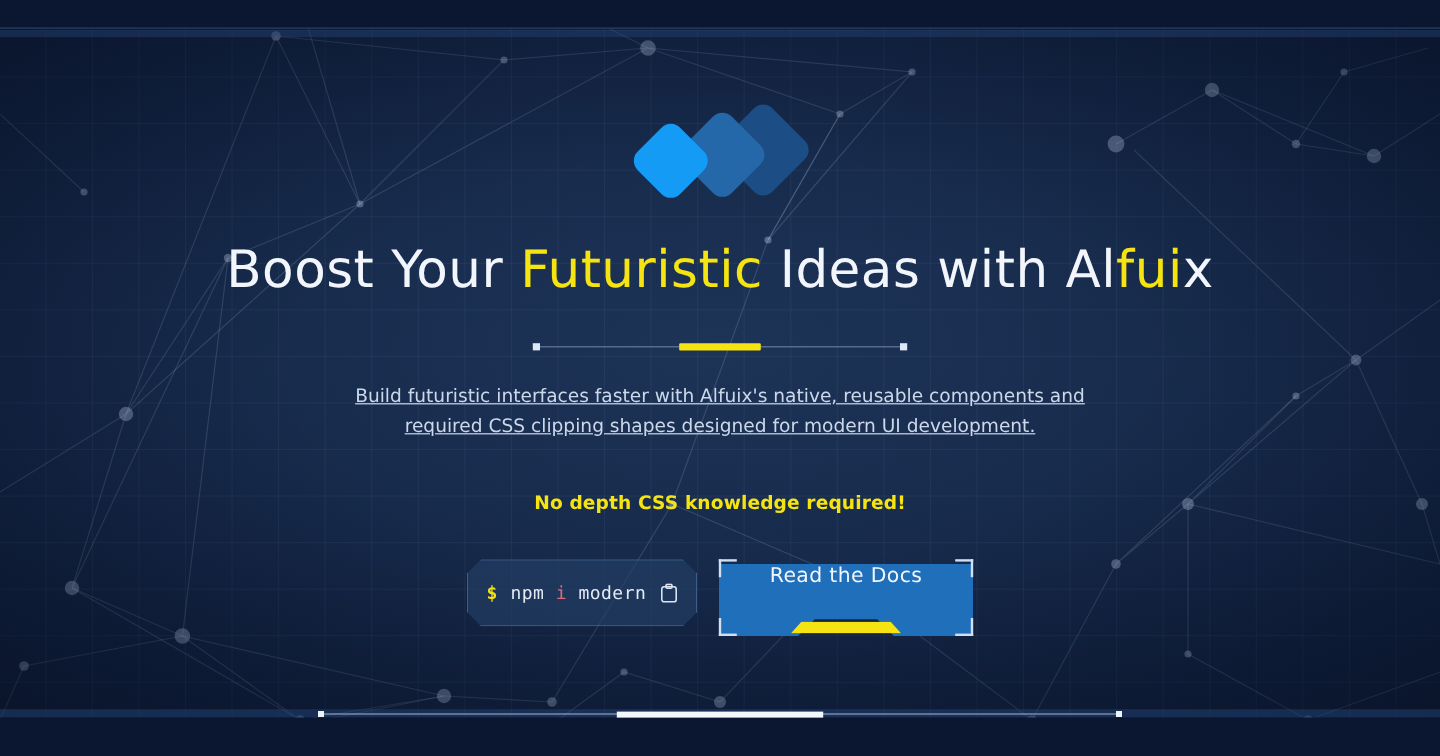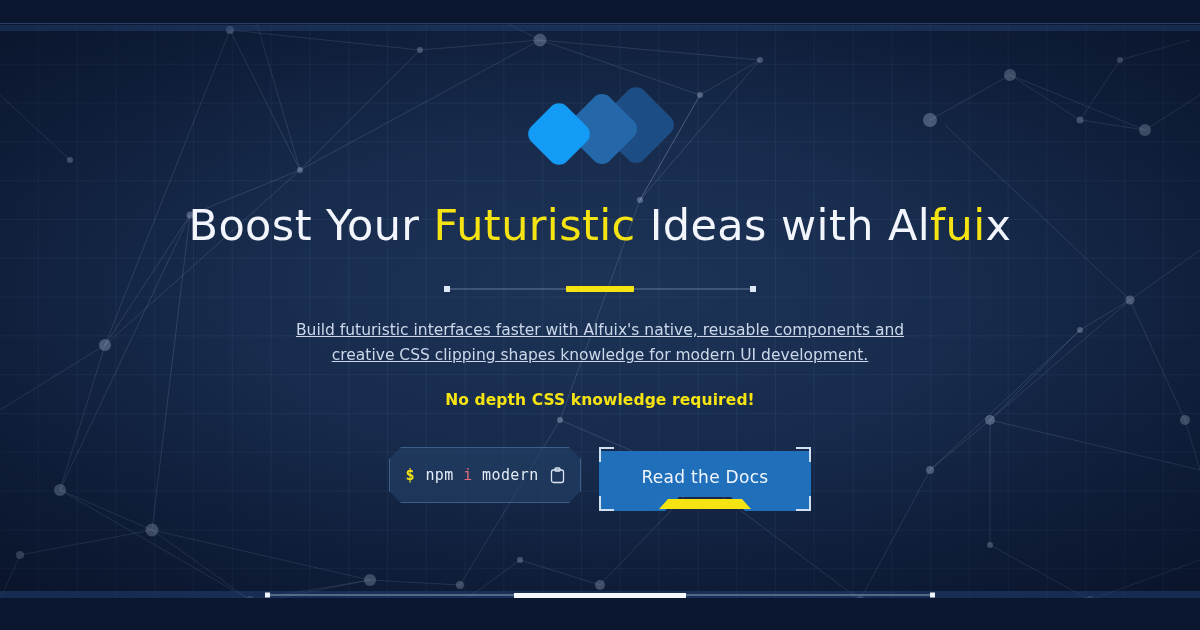--- a/index.html
+++ b/index.html
@@ -108,21 +108,21 @@
   .sub {
     margin-top:22px;
     font-family:"DejaVu Sans", sans-serif;
     font-size:15.5px; line-height:25px;
     color:#ccd8ea; text-align:center;text-decoration:underline;
   }
   .sub div { white-space:nowrap; }
 
   
   .tag {
-    margin-top:23px;
+    margin-top:42px;
     font-family:"DejaVu Sans", sans-serif;
     font-size:15.5px; font-weight:700;
     color:#f5e312; letter-spacing:.1px;
   }
 
   
   .actions {
     margin-top:38px;
     display:flex; align-items:flex-start; gap:18px;
   }
@@ -148,21 +148,20 @@
   
   .docs-wrap { position:relative; width:212px; height:72px; }
   .docs {
     position:absolute; left:0; top:4px;
     width:212px; height:60px;
     background:#1f6fbb;
     clip-path:polygon(0 0, 100% 0, 100% 100%,
                       calc(50% + 40px) 100%, calc(50% + 26px) calc(100% - 14px),
                       calc(50% - 26px) calc(100% - 14px), calc(50% - 40px) 100%, 0 100%);
     display:flex; align-items:flex-start; justify-content:center;
-    padding-top:16px;
     cursor:pointer;
   }
   .docs span {
     font-family:"DejaVu Sans", sans-serif;
     font-size:17px; color:#f1f6fc; letter-spacing:.3px;
   }
   .docs-tab {
     position:absolute; left:50%; transform:translateX(-50%);
     top:52px; width:92px; height:10px;
     background:#f5e312;
@@ -298,21 +297,21 @@
 
     <div class="divider">
       <div class="rule"></div>
       <div class="cap l"></div>
       <div class="cap r"></div>
       <div class="bar"></div>
     </div>
 
     <div class="sub">
       <div>Build futuristic interfaces faster with Alfuix's native, reusable components and</div>
-      <div>creative CSS clipping shapes knowledge for modern UI development.</div>
+      <div>required CSS clipping shapes designed for modern UI development.</div>
     </div>
 
     <div class="tag">No depth CSS knowledge required!</div>
 
     <div class="actions">
 
       <div class="npm">
         <span class="dollar">$</span>
         <span class="cmd"><span>npm</span>
           <span class="flag">i</span>

